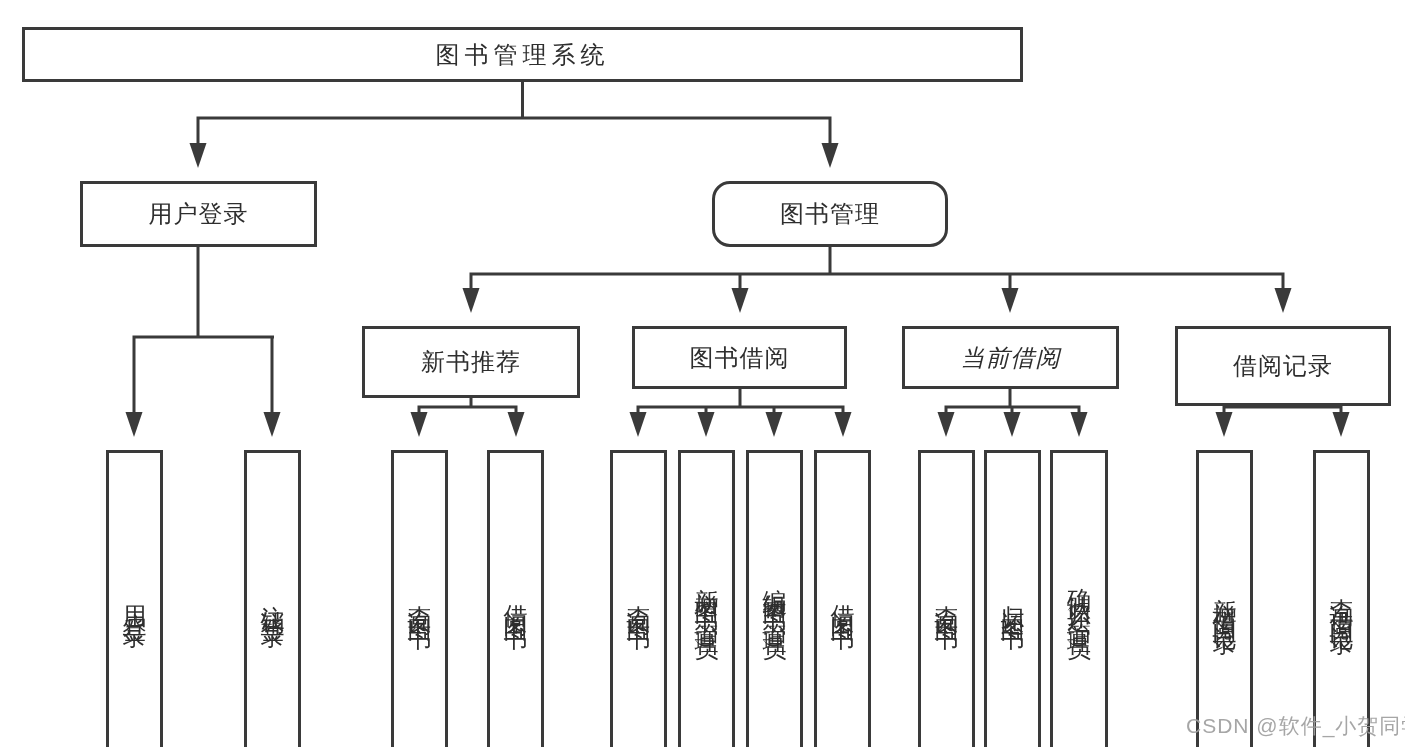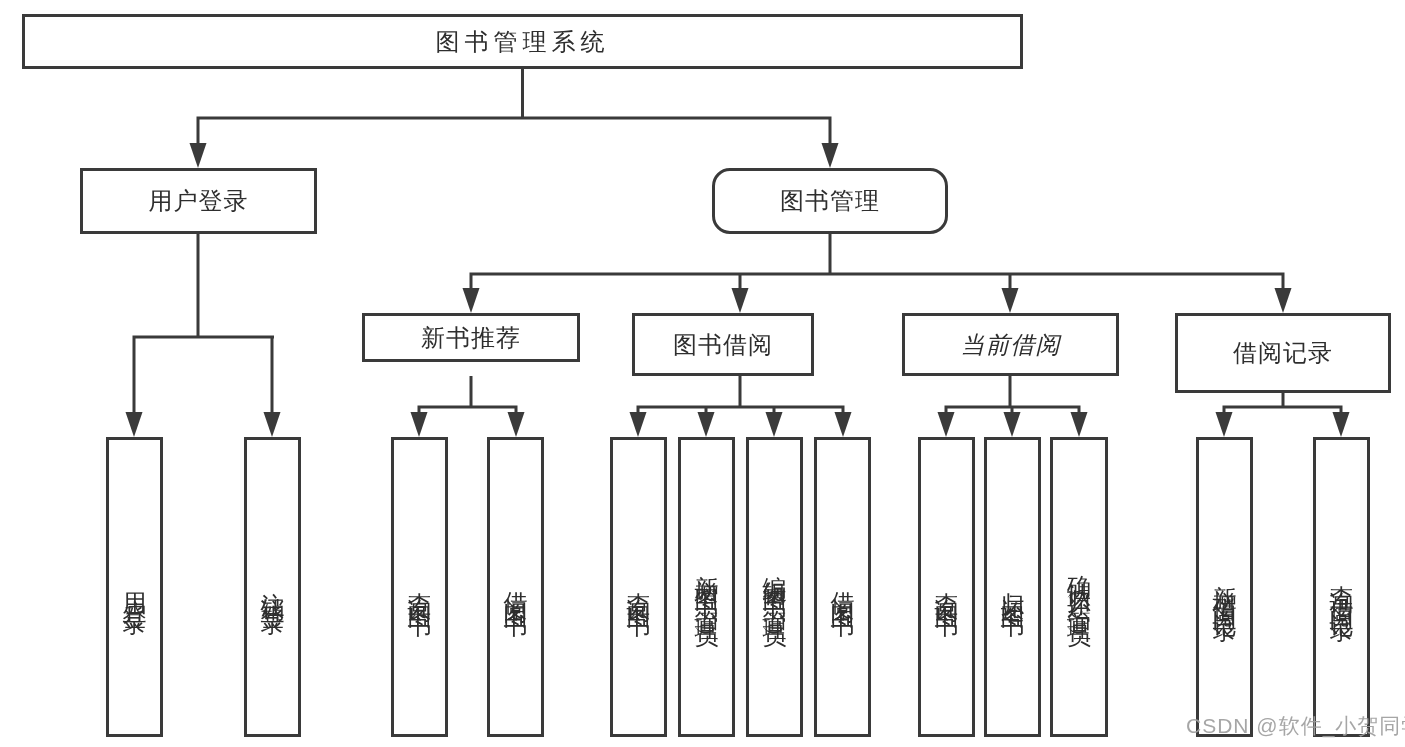--- a/index.html
+++ b/index.html
@@ -26,20 +26,21 @@
     stroke: none;
   }
   .box {
     position: absolute;
     box-sizing: border-box;
     border: 3px solid #3a3a3a;
     background: #ffffff;
     display: flex;
     align-items: center;
     justify-content: center;
+    margin-top: 13px;
   }
   .lbl {
     font-size: 24px;
     color: #2e2e2e;
     letter-spacing: 1px;
     white-space: nowrap;
   }
   .box.root .lbl { letter-spacing: 5px; }
   .box.v .lbl {
     writing-mode: vertical-rl;
@@ -109,24 +110,24 @@
     <span class="lbl">图书管理系统</span>
   </div>
 
   <div class="box" style="left:80px; top:168px; width:237px; height:66px;">
     <span class="lbl">用户登录</span>
   </div>
   <div class="box" style="left:712px; top:168px; width:236px; height:66px;border-radius:18px;">
     <span class="lbl">图书管理</span>
   </div>
 
-  <div class="box" style="left:362px; top:313px; width:218px; height:49px;">
+  <div class="box" style="left:362px; top:313px; width:218px; height:72px;">
     <span class="lbl">新书推荐</span>
   </div>
-  <div class="box" style="left:632px; top:313px; width:182px; height:63px;text-align:right;">
+  <div class="box" style="left:632px; top:313px; width:215px; height:63px;text-align:right;">
     <span class="lbl">图书借阅</span>
   </div>
   <div class="box" style="left:902px; top:313px; width:217px; height:63px;font-style:italic;">
     <span class="lbl">当前借阅</span>
   </div>
   <div class="box" style="left:1175px; top:313px; width:216px; height:80px;">
     <span class="lbl">借阅记录</span>
   </div>
 
   <div class="box v" style="left:106px; top:437px; width:57px; height:300px;">

